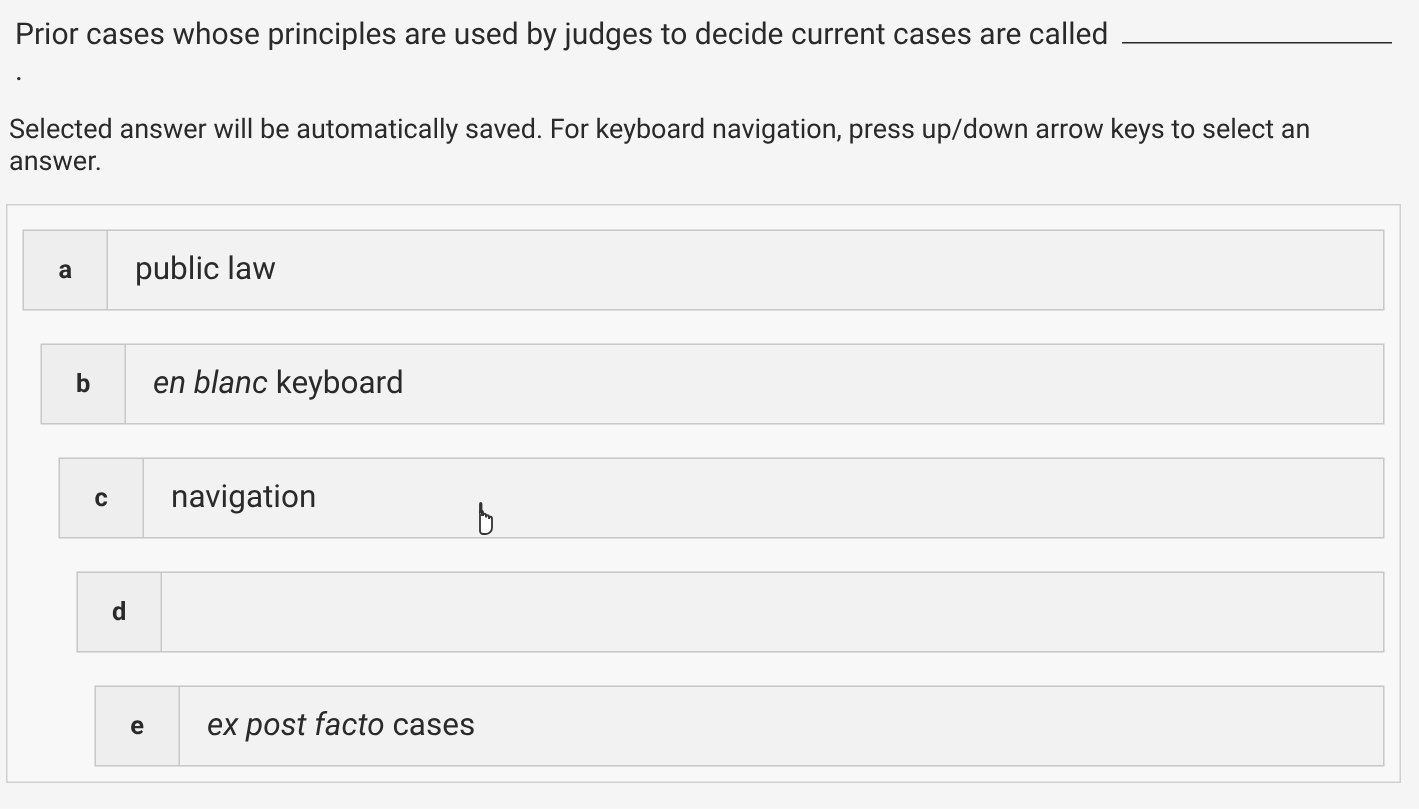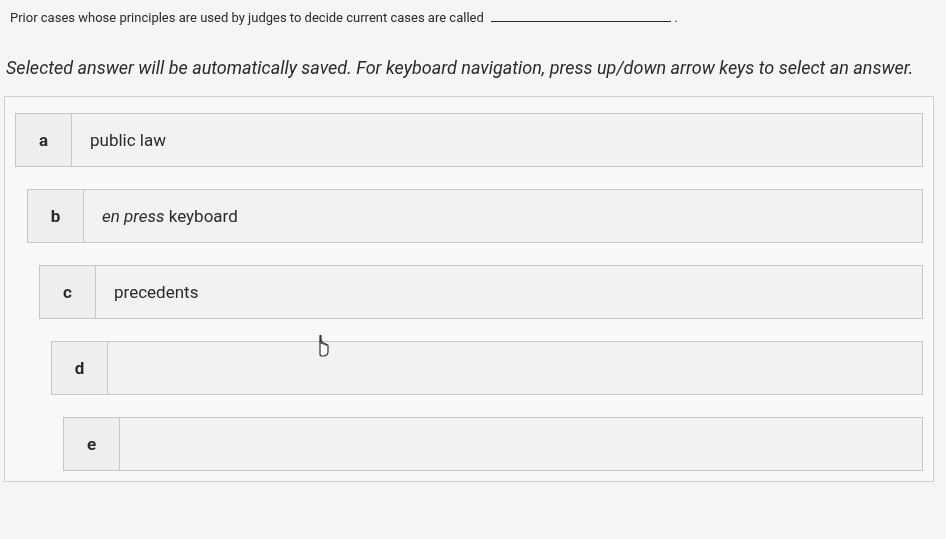--- a/index.html
+++ b/index.html
@@ -12,39 +12,38 @@
       background: #f5f5f5;
       color: #2a2a2a;
       width: 946px;
       height: 539px;
       overflow: hidden;
     }
     .question-container {
       padding: 10px 12px 0 4px;
     }
     .question-text {
-      font-size: 13px;
+      font-size: 20px;
       font-weight: 400;
       color: #2a2a2a;
-      margin-bottom: 32px;
+      margin-bottom: 18px;
       padding-left: 6px;
     }
     .question-blank {
       display: inline-block;
       border-bottom: 1px solid #2a2a2a;
       width: 180px;
       vertical-align: baseline;
       margin-left: 4px;
     }
     .instruction-text {
       font-size: 18px;
       color: #2a2a2a;
       margin-bottom: 18px;
       padding-left: 2px;
-      font-style: italic;
     }
     .options-container {
       border: 1px solid #d0d0d0;
       background: #f8f8f8;
       padding: 16px 10px 10px 10px;
     }
     .option-row {
       display: flex;
       align-items: stretch;
       border: 1px solid #c8c8c8;
@@ -62,21 +61,21 @@
       font-size: 17px;
       color: #2a2a2a;
       border-right: 1px solid #c8c8c8;
       background: #eeeeee;
     }
     .option-text {
       flex: 1;
       display: flex;
       align-items: center;
       padding: 14px 18px;
-      font-size: 17px;
+      font-size: 21px;
       color: #2a2a2a;
     }
     .italic {
       font-style: italic;
     }
     .option-text .content {
       display: inline;
     }
     .indent-1 { margin-left: 12px; }
     .indent-2 { margin-left: 24px; }
@@ -108,40 +107,45 @@
         <span class="content">
           <span></span><span class="italic"></span><span>public law</span>
         </span>
       </div>
     </div>
 
     <div class="option-row indent-1">
       <div class="option-letter">b</div>
       <div class="option-text">
         <span class="content">
-          <span></span><span class="italic">en press</span><span> keyboard</span>
+          <span></span><span class="italic">en blanc</span><span> keyboard</span>
         </span>
       </div>
     </div>
 
     <div class="option-row indent-2">
       <div class="option-letter">c</div>
       <div class="option-text">
         <span class="content">
-          <span></span><span class="italic"></span><span>precedents</span>
+          <span></span><span class="italic"></span><span>navigation</span>
         </span>
       </div>
     </div>
 
     <div class="option-row indent-3">
       <div class="option-letter">d</div>
     </div>
 
     <div class="option-row indent-4" style="margin-bottom:0;">
       <div class="option-letter">e</div>
+      <div class="option-text">
+        <span class="content">
+          <span></span><span class="italic">ex post facto</span><span> cases</span>
+        </span>
+      </div>
     </div>
 
   </div>
 </div>
 
 <svg class="cursor-pointer" width="28" height="28" viewBox="0 0 28 28">
   <g fill="#ffffff" stroke="#333333" stroke-width="1.2">
     <path d="M10 24 L10 12 C10 10 12 10 12 12 L12 14 C12 12 14 12 14 14 L14 15 C14 13 16 13 16 15 L16 16 C16 14 18 14 18 16 L18 22 C18 24 16 26 14 26 L12 26 C11 26 10 25 10 24 Z"></path>
     <path d="M10 12 L10 6 C10 5 11 5 11 6 L11 14" fill="#ffffff"></path>
   </g>

